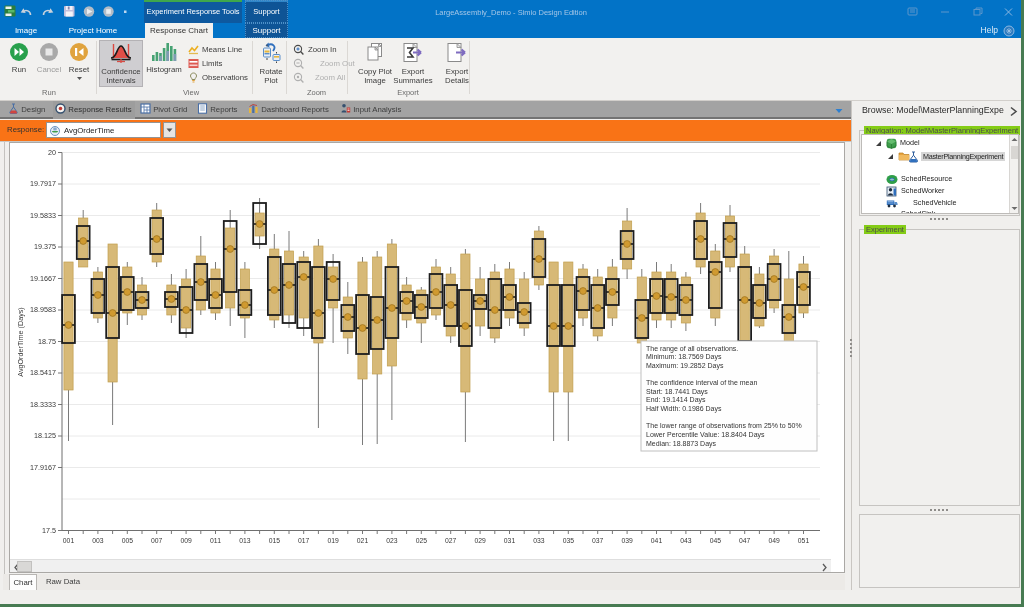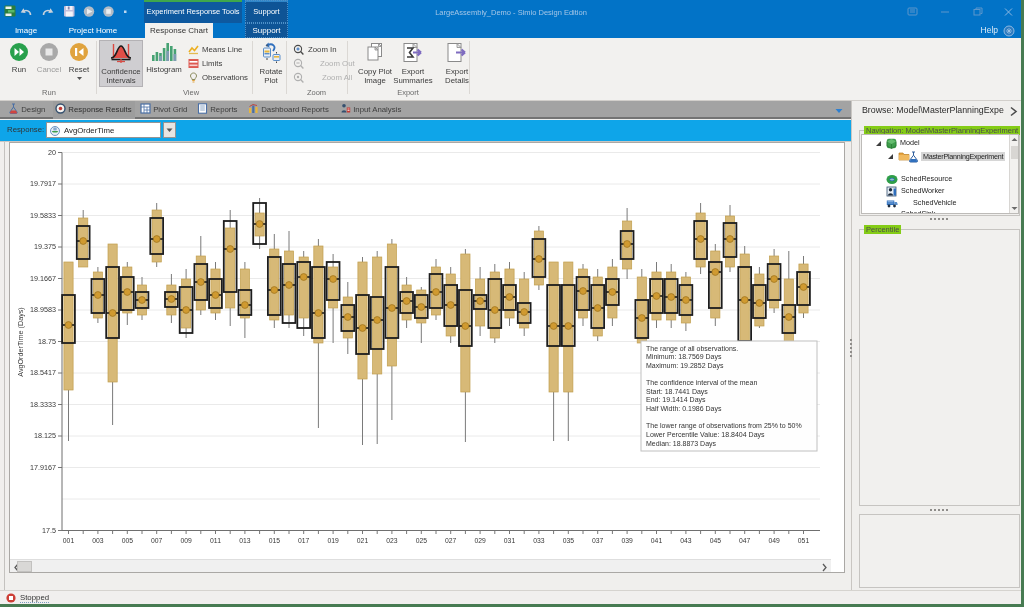--- a/index.html
+++ b/index.html
@@ -10,21 +10,21 @@
 .ttext{position:absolute;top:8px;left:396px;width:230px;font-size:7.5px;color:#a4c6e7;text-align:center}
 .ctab{position:absolute;top:0;height:23px;background:#0e599f;color:#fff;font-size:7.5px;text-align:center;border-top:2px solid #3fa74c;line-height:20px;white-space:nowrap}
 .rtab{position:absolute;top:23px;height:15px;font-size:8px;color:#fff;text-align:center;line-height:15px}
 .ribbon{position:absolute;left:0;top:38px;width:1021px;height:63px;background:#f2f1ef;border-bottom:1px solid #d2cfcb}
 .rsep{position:absolute;top:3px;height:53px;width:1px;background:#dbd8d4}
 .rgl{position:absolute;top:50px;height:10px;font-size:7.5px;color:#6b6b6b;text-align:center}
 .bigbtn{position:absolute;top:2px;height:46px;text-align:center;font-size:7.8px;color:#3c3c3c}
 .bigbtn .ic{margin:2px auto 1px auto}
 .docstrip{position:absolute;left:0;top:101px;width:851px;height:18px;background:#a3a3a3;border-bottom:2px solid #737373}
 .dtab{position:absolute;top:0;height:18px;font-size:7.8px;color:#3d3d3d;line-height:18px}
-.respbar{position:absolute;left:0;top:120px;width:851px;height:22px;background:#0ea5e9;border-bottom:1px solid #c9c6c2}
+.respbar{position:absolute;left:0;top:120px;width:851px;height:22px;background:#f97316;border-bottom:1px solid #c9c6c2}
 .chartpanel{position:absolute;left:9px;top:142px;width:836px;height:431px;background:#fff;border:1px solid #aaa8a5}
 .rpanel{position:absolute;left:858px;top:101px;width:163px;height:489px;background:#f0efed}
 .gbox{position:absolute;border:1px solid #c6c4c1}
 .glabel{position:absolute;font-size:7.5px;color:#4c4c4c;background:#84cc16;padding:0 2px}
 .trow{position:absolute;left:0;height:12px;font-size:7.2px;color:#222;line-height:12px;white-space:nowrap}
 .statusbar{position:absolute;left:0;top:590px;width:1021px;height:14px;background:#f1efee;border-top:1px solid #d6d3cf}
 .dots5{font-size:0;line-height:0}
 .dots5 span{display:inline-block;width:2px;height:2px;background:#8f8d8a;margin-right:2px}
 </style></head><body>
 <div class="app">
@@ -150,21 +150,21 @@
         </svg><span style="vertical-align:top;margin-left:3px">Zoom In</span></div>
       <div class="abs" style="left:293px;top:19px;height:14px;font-size:7.8px;color:#b0b0b0;line-height:14px"><svg width="12" height="12" viewBox="0 0 12 12" style="vertical-align:top;margin-top:1px">
           <circle cx="5" cy="5" r="3.6" fill="none" stroke="#b0b0b0" stroke-width="1.1"></circle>
           <path d="M7.6 7.6 L10.4 10.4" stroke="#b0b0b0" stroke-width="1.4"></path>
           <path d="M3.4 5 h3.2" stroke="#b0b0b0" stroke-width="1"></path>
         </svg><span style="vertical-align:top;margin-left:15px">Zoom Out</span></div>
       <div class="abs" style="left:293px;top:33px;height:14px;font-size:7.8px;color:#b0b0b0;line-height:14px"><svg width="12" height="12" viewBox="0 0 12 12" style="vertical-align:top;margin-top:1px">
           <circle cx="5" cy="5" r="3.6" fill="none" stroke="#b0b0b0" stroke-width="1.1"></circle>
           <path d="M7.6 7.6 L10.4 10.4" stroke="#b0b0b0" stroke-width="1.4"></path>
           <circle cx="5" cy="5" r="1.2" fill="#b0b0b0"></circle>
-        </svg><span style="vertical-align:top;margin-left:17px">Zoom All</span></div>
+        </svg><span style="vertical-align:top;margin-left:10px">Zoom All</span></div>
       <div class="bigbtn" style="left:352px;width:46px"><div class="ic"><svg width="22" height="22" viewBox="0 0 22 22">
             <rect x="7.5" y="1.5" width="10" height="13" fill="#fff" stroke="#8a8a8a"></rect>
             <path d="M14.5 1.5 l3 3 h-3 Z" fill="#d8d8d8" stroke="#8a8a8a" stroke-width="0.8"></path>
             <rect x="4" y="5" width="10" height="13" fill="#fff" stroke="#8a8a8a"></rect>
             <path d="M11 5 l3 3 h-3 Z" fill="#d8d8d8" stroke="#8a8a8a" stroke-width="0.8"></path>
           </svg></div>Copy Plot<br>Image</div>
       <div class="bigbtn" style="left:391px;width:44px"><div class="ic"><svg width="24" height="22" viewBox="0 0 24 22">
             <rect x="3" y="1.5" width="13" height="18" fill="#fff" stroke="#8a8a8a"></rect>
             <path d="M12 1.5 l4 4 h-4 Z" fill="#e6e6e6" stroke="#8a8a8a" stroke-width="0.8"></path>
             <path d="M6 6 h6 L8.5 10.5 L12 15 h-6" stroke="#3a3a3a" stroke-width="1.6" fill="none"></path>
@@ -677,31 +677,28 @@
             <path d="M0.5 4 L3.5 1 L6.5 4 Z" fill="#6b6b6b"></path>
           </svg>
      <div class="abs" style="left:0.5px;top:11px;width:8px;height:13px;background:#d8d6d3"></div>
      <svg width="7" height="5" viewBox="0 0 7 5" style="position:absolute;left:1px;bottom:2px">
             <path d="M0.5 1 L3.5 4 L6.5 1 Z" fill="#6b6b6b"></path>
           </svg>
    </div>
  </div>
  <div class="dots5 abs" style="left:72px;top:117px"><span></span><span></span><span></span><span></span><span></span></div>
  <div class="gbox" style="left:1px;top:128px;width:161px;height:277px;background:#f1f0ee"></div>
- <div class="glabel" style="left:6px;top:124px">Percentile</div>
+ <div class="glabel" style="left:6px;top:124px">Experiment</div>
  <div class="dots5 abs" style="left:72px;top:408px"><span></span><span></span><span></span><span></span><span></span></div>
  <div class="gbox" style="left:1px;top:413px;width:161px;height:74px;background:#f1f0ee"></div>
 </div>
     <div class="abs" style="left:850px;top:339px;width:2px">
       <div style="width:2px;height:2px;background:#8f8d8a;margin-bottom:2px"></div>
       <div style="width:2px;height:2px;background:#8f8d8a;margin-bottom:2px"></div>
       <div style="width:2px;height:2px;background:#8f8d8a;margin-bottom:2px"></div>
       <div style="width:2px;height:2px;background:#8f8d8a;margin-bottom:2px"></div>
       <div style="width:2px;height:2px;background:#8f8d8a;margin-bottom:2px"></div>
     </div>
-<div class="statusbar">
- <svg class="abs" style="left:6px;top:2px" width="10" height="10" viewBox="0 0 10 10">
-        <circle cx="5" cy="5" r="4.6" fill="#cd3e35"></circle>
-        <rect x="3" y="3" width="4" height="4" fill="#fff"></rect>
-      </svg>
- <div class="abs" style="left:20px;top:2px;font-size:7.8px;color:#333;border-bottom:1px dotted #7a9bbd">Stopped</div>
+<div class="abs" style="left:3px;top:574px;width:842px;height:16px;background:#eceae7">
+ <div class="abs" style="left:6px;top:0;width:28px;height:16px;background:#fdfdfd;border:1px solid #b8b6b3;border-bottom:none;font-size:7.8px;color:#2f2f2f;text-align:center;line-height:15px">Chart</div>
+ <div class="abs" style="left:38px;top:0;width:44px;height:16px;font-size:7.8px;color:#3c3c3c;text-align:center;line-height:15px">Raw Data</div>
 </div>
 </div>
 
 </body></html>

